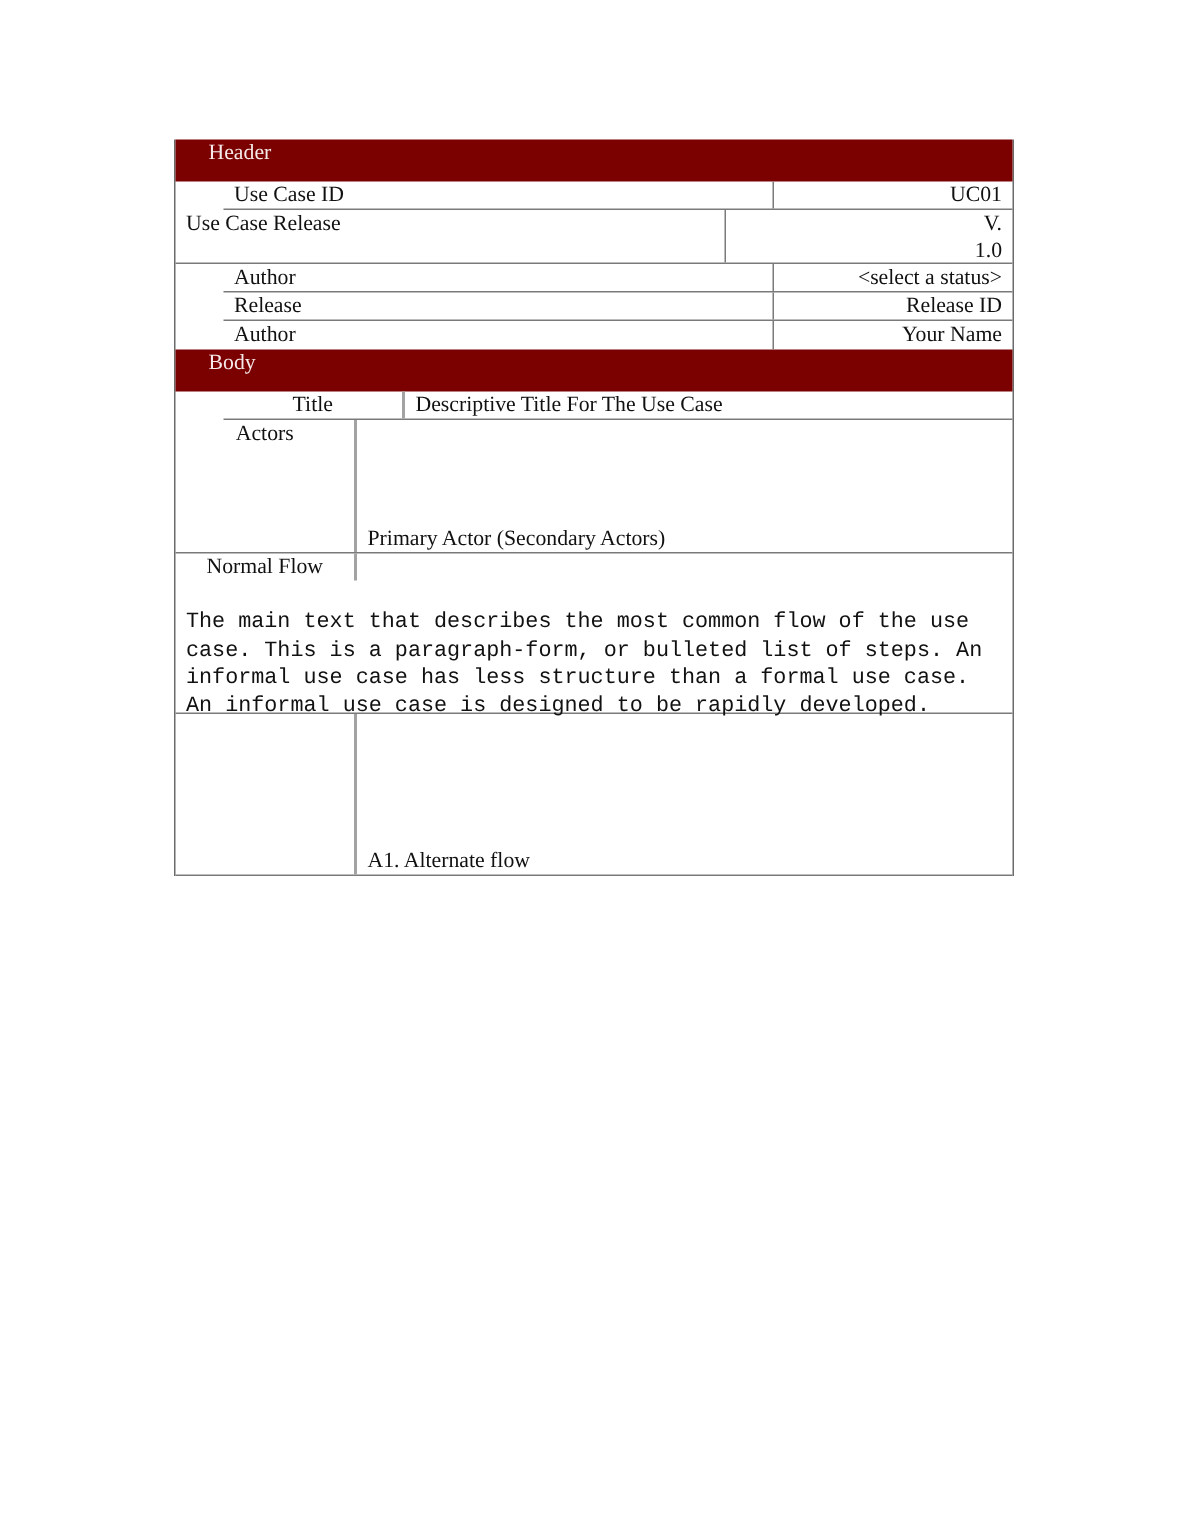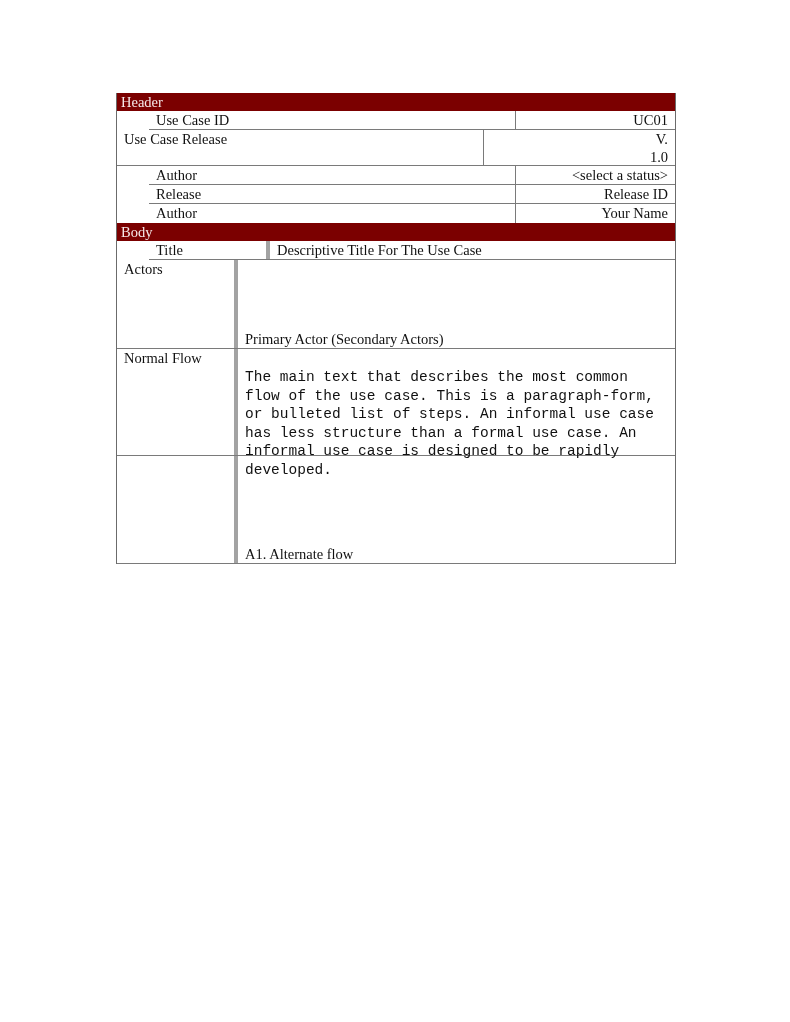--- a/index.html
+++ b/index.html
@@ -1,33 +1,33 @@
 <!DOCTYPE html>
 <html><head>
 <meta charset="utf-8">
 <style>
   html, body { margin: 0; padding: 0; background: #ffffff; }
   body { width: 790px; height: 1022px; position: relative; overflow: hidden;
          font-family: "Liberation Serif", serif; color: #111; font-size: 14.5px; }
   .tbl { position: absolute; left: 116px; top: 93px; width: 558px;
          border-left: 1px solid #6b6b6b; border-right: 1px solid #6b6b6b; }
-  .bar { background: #7b0000; color: #f6e9e9; height: 18px; line-height: 18px;
-         padding-left: 4px; box-sizing: border-box; }
+  .bar { background: #7b0000; color: #f6e9e9; height: 28px; line-height: 18px;
+         padding-left: 22px; box-sizing: border-box; }
   .row { display: flex; border-bottom: 1px solid #7a7a7a; box-sizing: border-box; }
   .c { box-sizing: border-box; padding: 0 7px; line-height: 18px; }
   .hl { width: 367px; border-right: 1px solid #7a7a7a; }
   .hr { flex: 1; text-align: right; }
-  .bl { width: 121px; border-right: 4px solid #a3a3a3; }
+  .bl { width: 121px; border-right: 2px solid #a3a3a3; text-align: center; }
   .br { flex: 1; }
   .full { flex: 1; }
   .h18 { height: 19px; margin-left: 32px; }
   .ver { height: 36px; }
   .actors { height: 89px; }
   .actors .br { display: flex; flex-direction: column; justify-content: flex-end; }
-  .normal { height: 107px; }
+  .normal { height: 107px; flex-direction: column; }
   .normal .br { padding-top: 19px; font-family: Liberation Mono, monospace; }
   .alt { height: 108px; }
   .alt .br { display: flex; flex-direction: column; justify-content: flex-end; }
   .para { line-height: 18.5px; }
 </style>
 </head>
 <body>
 
 <div class="tbl">
   <div class="bar">Header</div>

